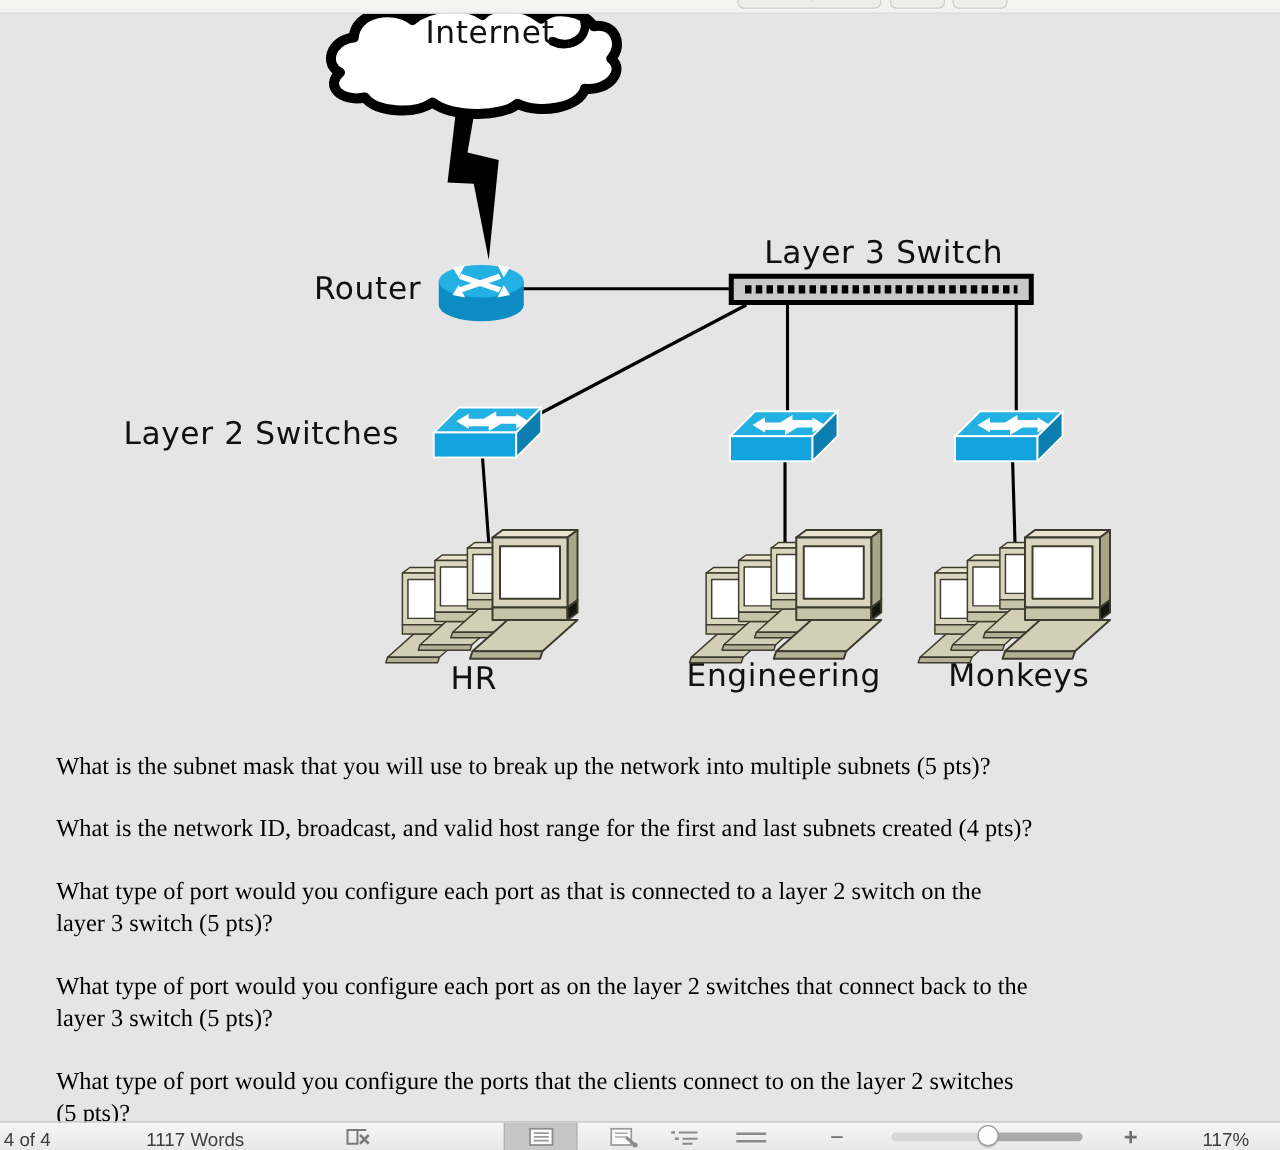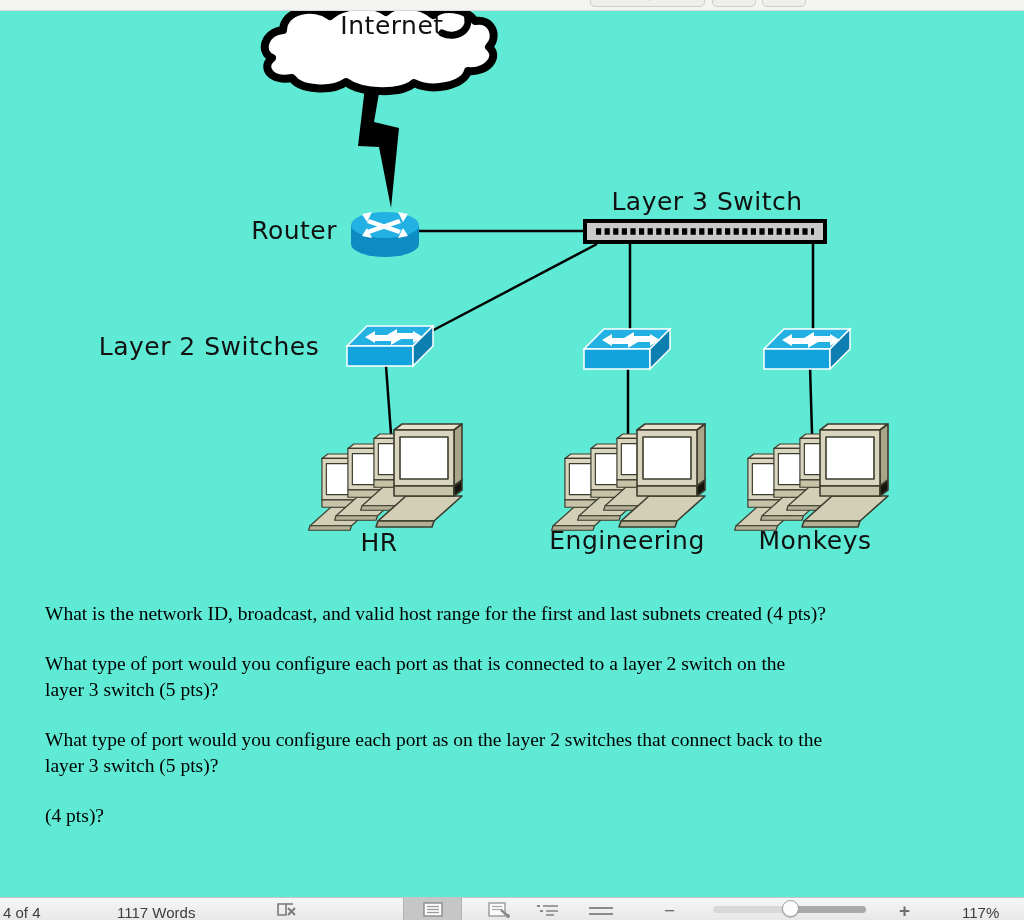--- a/index.html
+++ b/index.html
@@ -1,16 +1,16 @@
 <!DOCTYPE html>
 <html><head>
 <meta charset="utf-8">
 <style>
   html,body{margin:0;padding:0;background:#fff;}
-  .stage{position:relative;width:1024px;height:920px;overflow:hidden;background:#5eead4;font-family:"Liberation Sans",sans-serif;}
+  .stage{position:relative;width:1024px;height:920px;overflow:hidden;background:#e5e5e5;font-family:"Liberation Sans",sans-serif;}
 
   
   .topbar{position:absolute;left:0;top:0;width:1024px;height:10px;background:#f3f3f1;border-bottom:1px solid #d8d8d6;z-index:5;}
   .tb-btn{position:absolute;top:-10px;height:17px;background:#eeeeec;border:1px solid #cdcdcb;border-radius:5px;box-sizing:border-box;}
   .tb-div{position:absolute;top:2px;width:1px;height:8px;background:#cdcdcb;}
 
   
   .diagram{position:absolute;left:0;top:0;width:1024px;height:570px;z-index:1;}
 
   
@@ -138,31 +138,33 @@
       <text x="337" y="239" text-anchor="end">Router</text>
       <text x="707" y="210" text-anchor="middle">Layer 3 Switch</text>
       <text x="209" y="355" text-anchor="middle">Layer 2 Switches</text>
       <text x="379" y="551" text-anchor="middle">HR</text>
       <text x="627" y="549" text-anchor="middle">Engineering</text>
       <text x="815" y="549" text-anchor="middle">Monkeys</text>
     </g>
   </svg>
 
   <div class="questions">
+    <p><span>What is the subnet mask that you will use to break up the network into multiple subnets (5 pts)?</span></p>
     <p><span>What is the network ID, broadcast, and valid host range for the first and last subnets created (4 pts)?</span></p>
     <p>
       <span style="display:block">What type of port would you configure each port as that is connected to a layer 2 switch on the</span>
       <span style="display:block">layer 3 switch (5 pts)?</span>
     </p>
     <p>
       <span style="display:block">What type of port would you configure each port as on the layer 2 switches that connect back to the</span>
       <span style="display:block">layer 3 switch (5 pts)?</span>
     </p>
     <p>
-      <span style="display:block">(4 pts)?</span>
+      <span style="display:block">What type of port would you configure the ports that the clients connect to on the layer 2 switches</span>
+      <span style="display:block">(5 pts)?</span>
     </p>
   </div>
 
   <div class="statusbar">
     <span class="sb-item" style="left:3px;">4 of 4</span>
     <span class="sb-item" style="left:117px;text-align:center;">1117 Words</span>
 
     <span class="sb-icon" style="left:275px;top:4px;">
       <svg width="26" height="16">
         <path d="M3,2 L11,2 L11,13 L3,13 Z" fill="none" stroke="#7a7a7a" stroke-width="1.6"></path>

